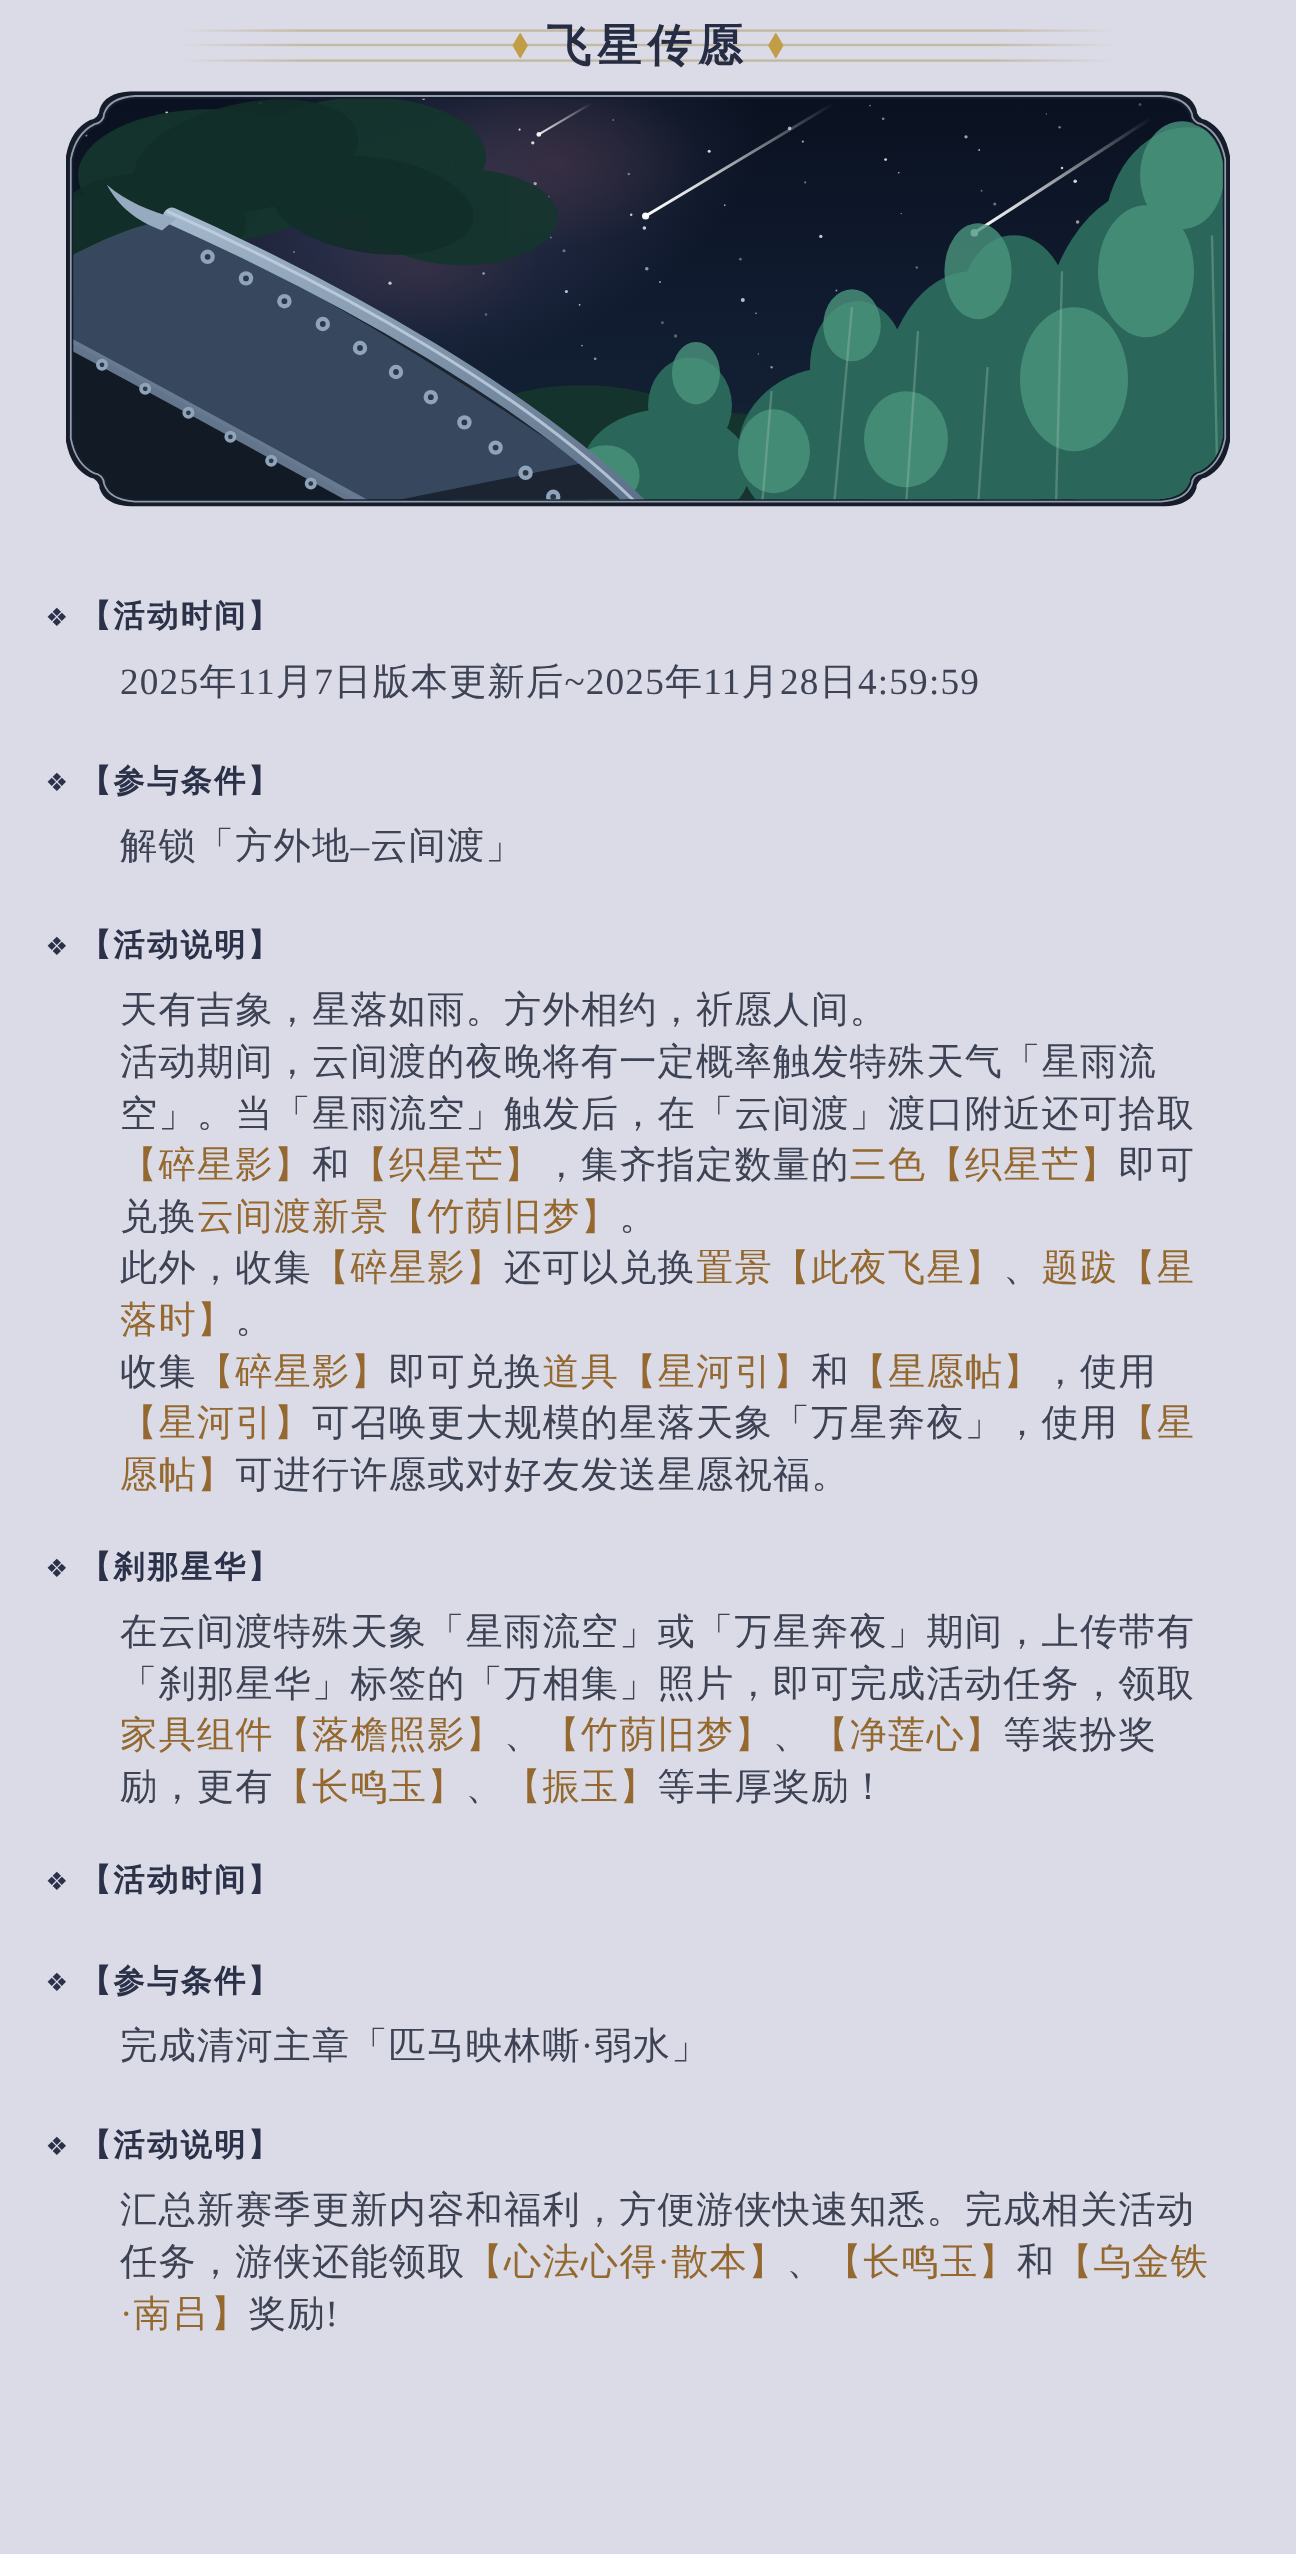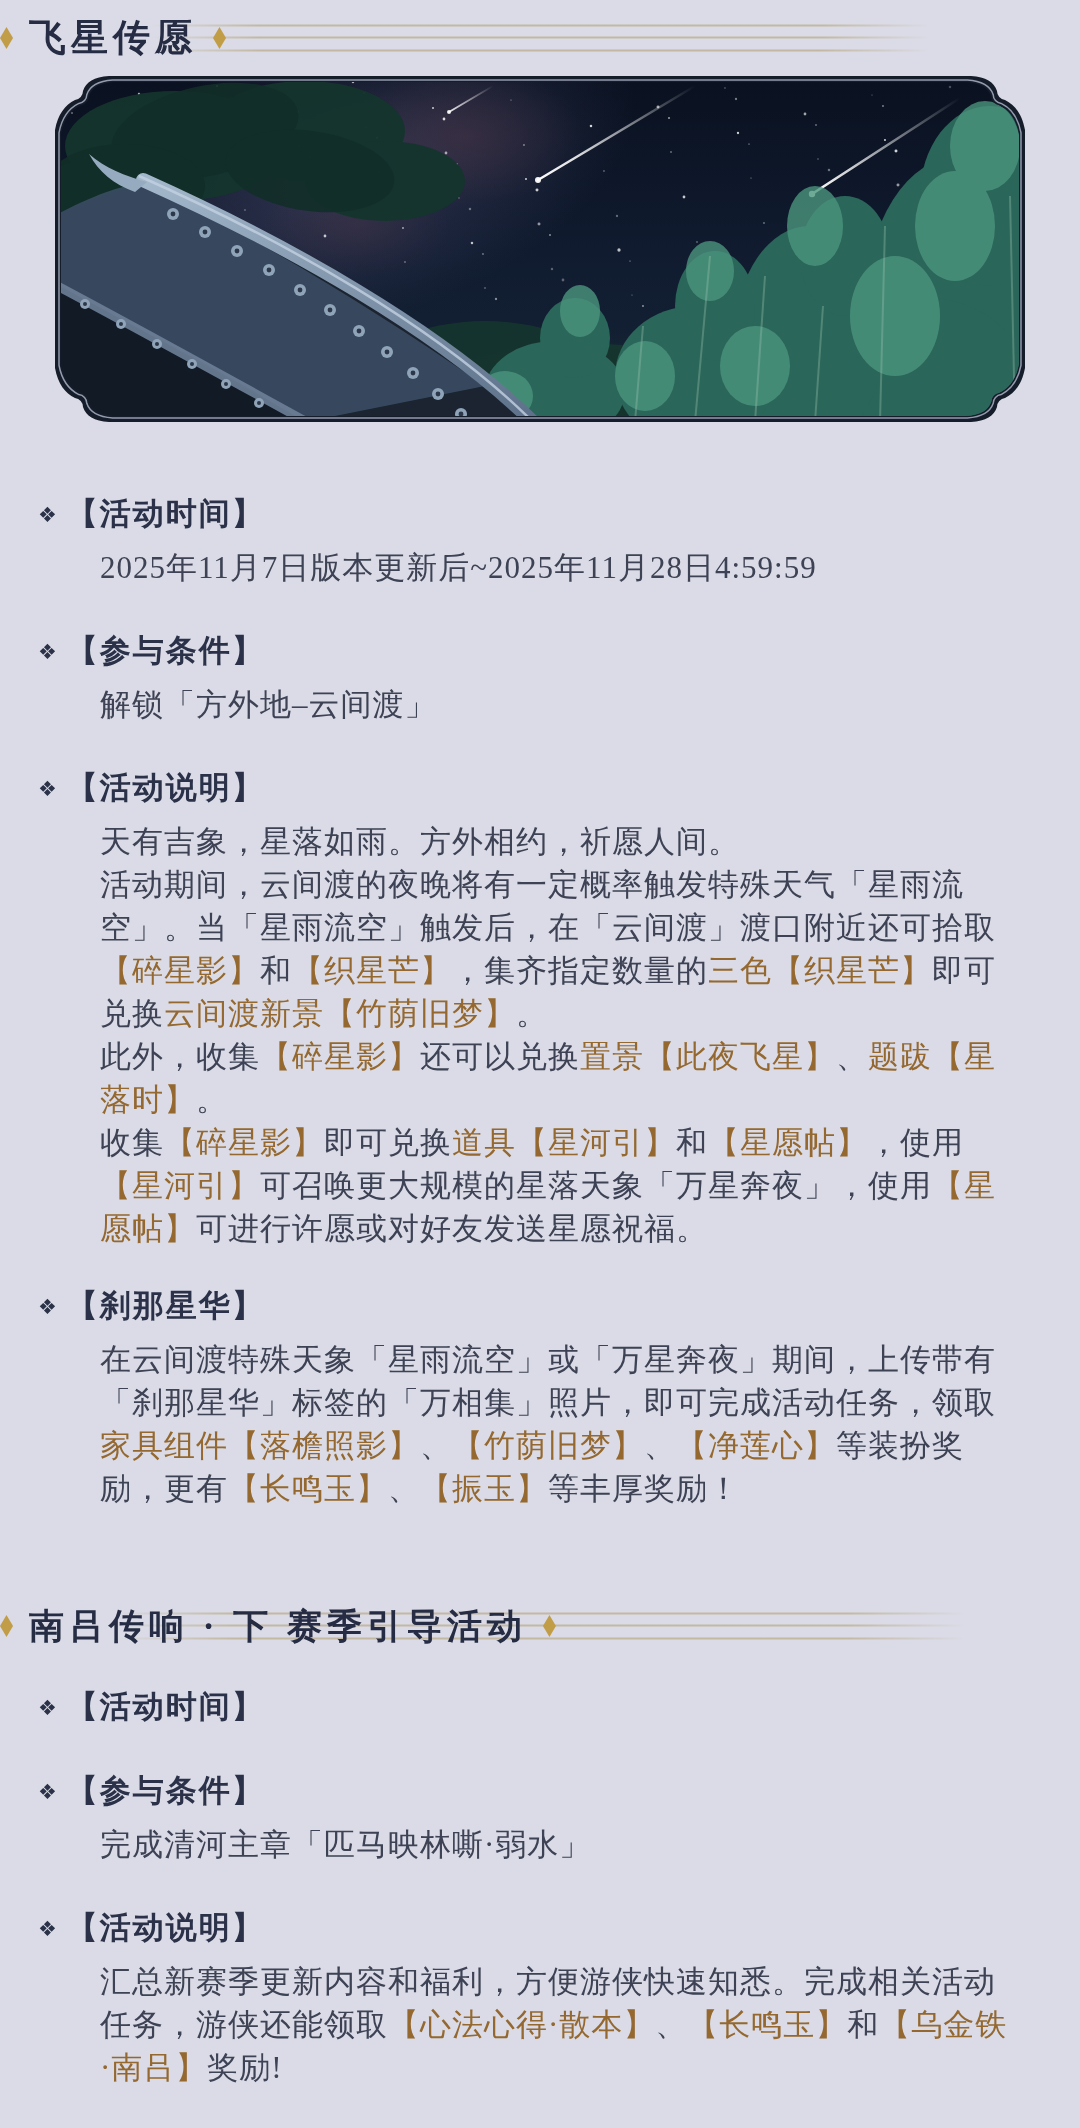--- a/index.html
+++ b/index.html
@@ -9,21 +9,21 @@
   *{box-sizing:border-box}
   html,body{margin:0;padding:0}
   body{
     width:1080px;height:2128px;background:var(--bg);
     font-family:"Liberation Serif","DejaVu Serif",serif;color:var(--ink);
     overflow:hidden;
   }
   .page{position:relative;width:1080px;height:2128px}
 
   
-  .deco-title{position:relative;height:48px;display:flex;align-items:center;gap:16px}
+  .deco-title{position:relative;height:48px;display:flex;align-items:center;justify-content:center;gap:16px}
   .t1{margin-top:14px}
   .t2{margin-top:92px}
   .staff{
     position:absolute;left:50%;top:50%;transform:translate(-50%,-50%);
     height:27px;pointer-events:none;
     background:
       linear-gradient(90deg,rgba(195,184,160,0),var(--staff) 14%,var(--staff) 86%,rgba(195,184,160,0)) 0 0/100% 2px no-repeat,
       linear-gradient(90deg,rgba(195,184,160,0),var(--staff) 14%,var(--staff) 86%,rgba(195,184,160,0)) 0 12px/100% 2px no-repeat,
       linear-gradient(90deg,rgba(195,184,160,0),var(--staff) 14%,var(--staff) 86%,rgba(195,184,160,0)) 0 25px/100% 2px no-repeat;
   }
@@ -37,21 +37,21 @@
   .diamond{position:relative;z-index:1;width:13px;height:22px;background:var(--diamond);
     clip-path:polygon(50% 0,100% 50%,50% 100%,0 50%)}
 
   
   .hero{margin:14px auto 0;width:970px;height:346px;position:relative}
   .hero svg{display:block}
 
   
   .sec-header{display:flex;align-items:center;gap:10px;padding-left:38px;
     font-size:31px;font-weight:bold;color:var(--head)}
-  .sec-header h2{margin:0;font-size:31px;letter-spacing:2px;line-height:44px}
+  .sec-header h2{margin:0;font-size:26px;letter-spacing:2px;line-height:44px}
   .bullet{font-family:"DejaVu Sans","Liberation Sans",sans-serif;font-size:21px;
     color:var(--head);line-height:1;transform:translateY(1px)}
   .body-text{margin:12px;padding:0 56px 0 88px;font-size:31px;line-height:43px;
     letter-spacing:1px;color:var(--ink)}
   .body-text p{margin:0}
   .gold{color:var(--gold)}
 
   .mt10{margin-top:10px}.mt34{margin-top:34px}.mt35{margin-top:35px}
   .mt40{margin-top:40px}.mt70{margin-top:70px}
 </style>
@@ -380,26 +380,20 @@
   </div>
 
   <div class="sec-header mt34">
     <span class="bullet">❖</span>
     <h2>【刹那星华】</h2>
   </div>
   <div class="body-text mt10">
     <p><span>在云间渡特殊天象「星雨流空」或「万星奔夜」期间，上传带有「刹那星华」标签的「万相集」照片，即可完成活动任务，领取</span><span class="gold">家具组件【落檐照影】</span><span>、</span><span class="gold">【竹荫旧梦】</span><span>、</span><span class="gold">【净莲心】</span><span>等装扮奖励，更有</span><span class="gold">【长鸣玉】</span><span>、</span><span class="gold">【振玉】</span><span>等丰厚奖励！</span></p>
   </div>
 
-  <div class="deco-title t2">
-    <div class="staff w2"></div>
-    <span class="diamond"></span>
-    <h1 class="title-text">南吕传响 · 下  赛季引导活动</h1>
-    <span class="diamond"></span>
-  </div>
 
   <div class="sec-header mt35">
     <span class="bullet">❖</span>
     <h2>【活动时间】</h2>
   </div>
 
   <div class="sec-header mt40">
     <span class="bullet">❖</span>
     <h2>【参与条件】</h2>
   </div>

